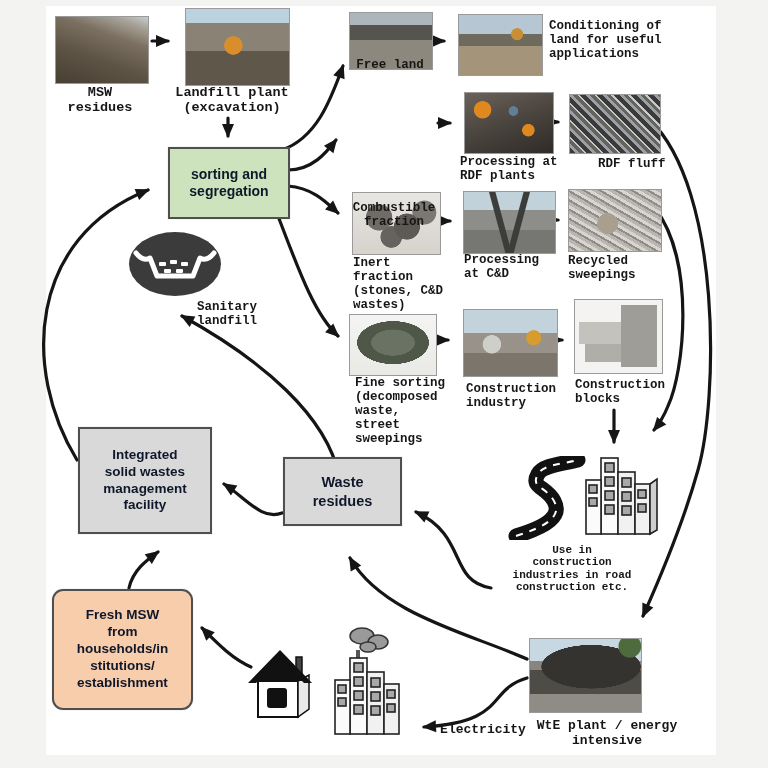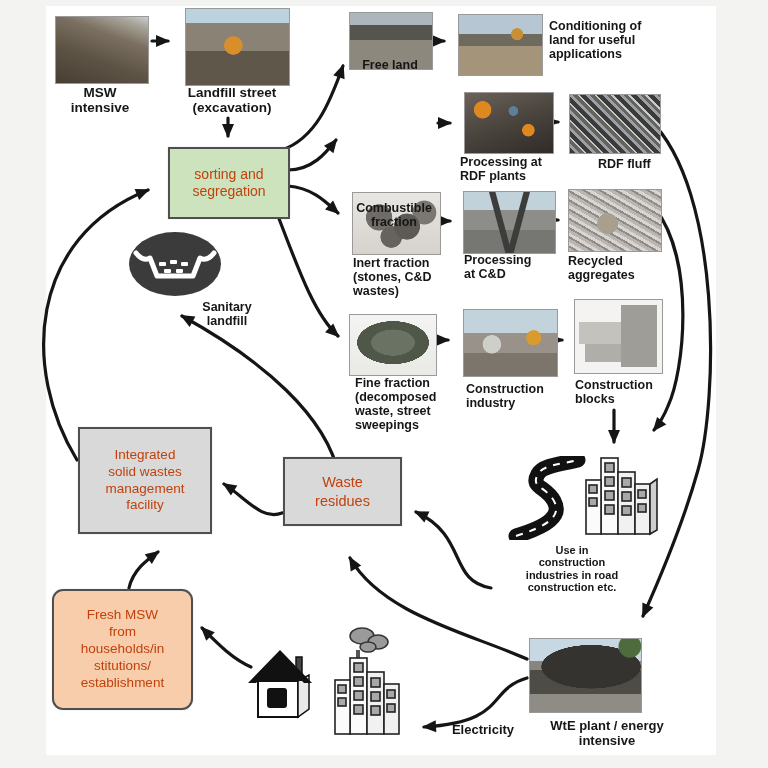--- a/index.html
+++ b/index.html
@@ -2,24 +2,24 @@
 <html><head>
 <meta charset="utf-8">
 <style>
   html,body{margin:0;padding:0;background:#ffffff;}
   .canvas{position:relative;width:768px;height:768px;background:#ffffff;overflow:hidden;
           font-family:"Liberation Sans", sans-serif;}
   .edge{position:absolute;background:#f3f3f2;}
   .arrows{position:absolute;left:0;top:0;z-index:1;}
   .photo{position:absolute;border:1px solid #9a9a9a;z-index:2;}
   .lbl{position:absolute;z-index:3;font-weight:bold;color:#161616;font-size:12.5px;
-       line-height:1.12;white-space:pre-line;}
+       line-height:1.12;white-space:pre-line;font-family:Liberation Mono, monospace;}
   .ctr{text-align:center;}
   .box{position:absolute;z-index:3;display:flex;align-items:center;justify-content:center;
-       text-align:center;font-weight:normal;color:#c2410c;font-size:13.5px;line-height:1.25;
+       text-align:center;font-weight:bold;color:#0f172a;font-size:13.5px;line-height:1.25;
        white-space:pre-line;border:2px solid #4f4f4f;box-shadow:0 0 0 1px rgba(0,0,0,0.04);}
   .green{background:#cde3bd;}
   .gray{background:#d9d9d9;}
   .peach{background:#f7cdab;border-radius:11px;}
   .icon{position:absolute;z-index:2;}
 
   
   .p-msw{background:linear-gradient(200deg,#c9ced2 0%,#a8a398 12%,#7a6f60 32%,#5d5345 62%,#473f33 100%);}
   .p-mining{background:radial-gradient(circle at 46% 48%,#d98e2b 0 13%,rgba(0,0,0,0) 14%),
             linear-gradient(#bcd2de 0 18%,#8a8274 18% 55%,#5f584a 55% 100%);}
@@ -119,40 +119,40 @@
 facility</div>
   <div class="box gray" style="left:283px;top:457px;width:115px;height:65px;font-size:14.5px;">Waste
 residues</div>
   <div class="box peach" style="left:52px;top:589px;width:137px;height:117px;">Fresh MSW
 from
 households/in
 stitutions/
 establishment</div>
 
   <div class="lbl ctr" style="left:40px;top:85px;width:120px;font-size:13.5px;">MSW
-intensive</div>
-  <div class="lbl ctr" style="left:158px;top:85px;width:148px;font-size:13.5px;">Landfill street
+residues</div>
+  <div class="lbl ctr" style="left:158px;top:85px;width:148px;font-size:13.5px;">Landfill plant
 (excavation)</div>
   <div class="lbl ctr" style="left:345px;top:58px;width:90px;">Free land</div>
   <div class="lbl" style="left:549px;top:19px;width:120px;">Conditioning of
 land for useful
 applications</div>
   <div class="lbl ctr" style="left:346px;top:157px;width:96px;margin-top:44px;">Combustible
 fraction</div>
   <div class="lbl" style="left:460px;top:155px;width:100px;">Processing at
 RDF plants</div>
   <div class="lbl" style="left:571px;top:157px;width:90px;margin-left:27px;">RDF fluff</div>
   <div class="lbl" style="left:353px;top:256px;width:96px;">Inert fraction
 (stones, C&amp;D
 wastes)</div>
   <div class="lbl" style="left:464px;top:253px;width:95px;">Processing
 at C&amp;D</div>
   <div class="lbl" style="left:568px;top:254px;width:95px;">Recycled
-aggregates</div>
-  <div class="lbl" style="left:355px;top:376px;width:96px;">Fine fraction
+sweepings</div>
+  <div class="lbl" style="left:355px;top:376px;width:96px;">Fine sorting
 (decomposed
 waste, street
 sweepings</div>
   <div class="lbl" style="left:466px;top:382px;width:95px;">Construction
 industry</div>
   <div class="lbl" style="left:575px;top:378px;width:90px;">Construction
 blocks</div>
   <div class="lbl ctr" style="left:188px;top:300px;width:78px;">Sanitary
 landfill</div>
   <div class="lbl" style="left:506px;top:544px;width:132px;font-size:11px;text-align:center;">Use in

